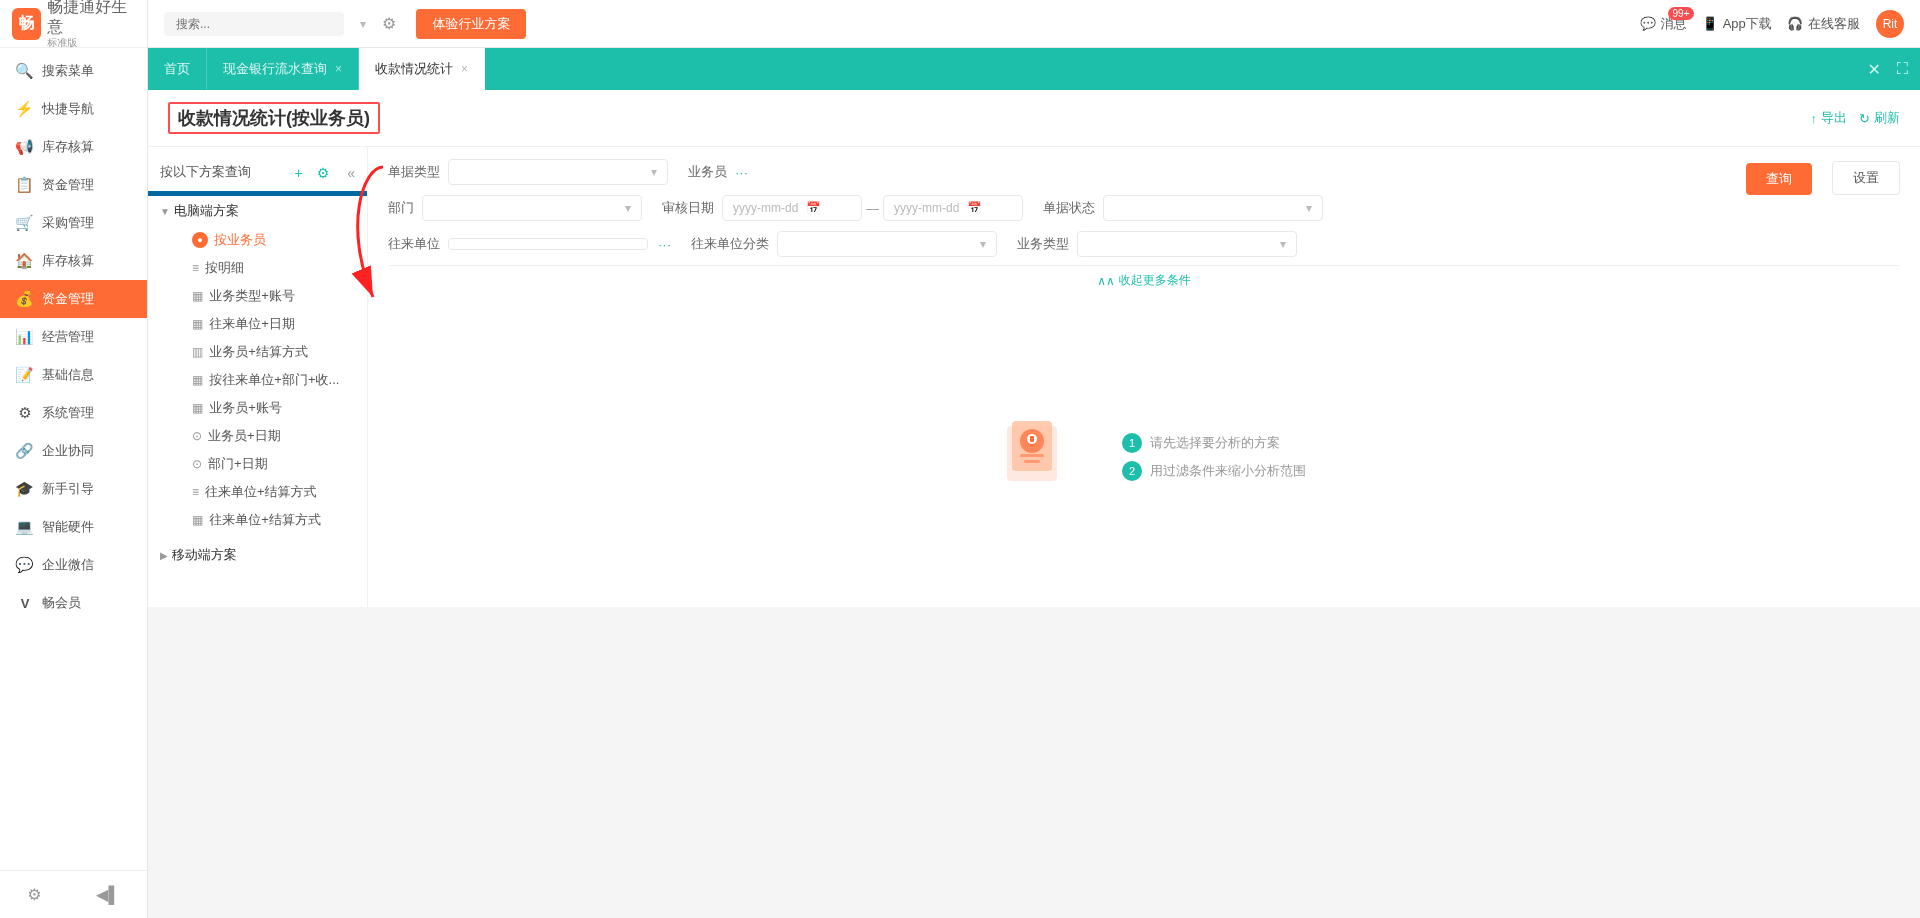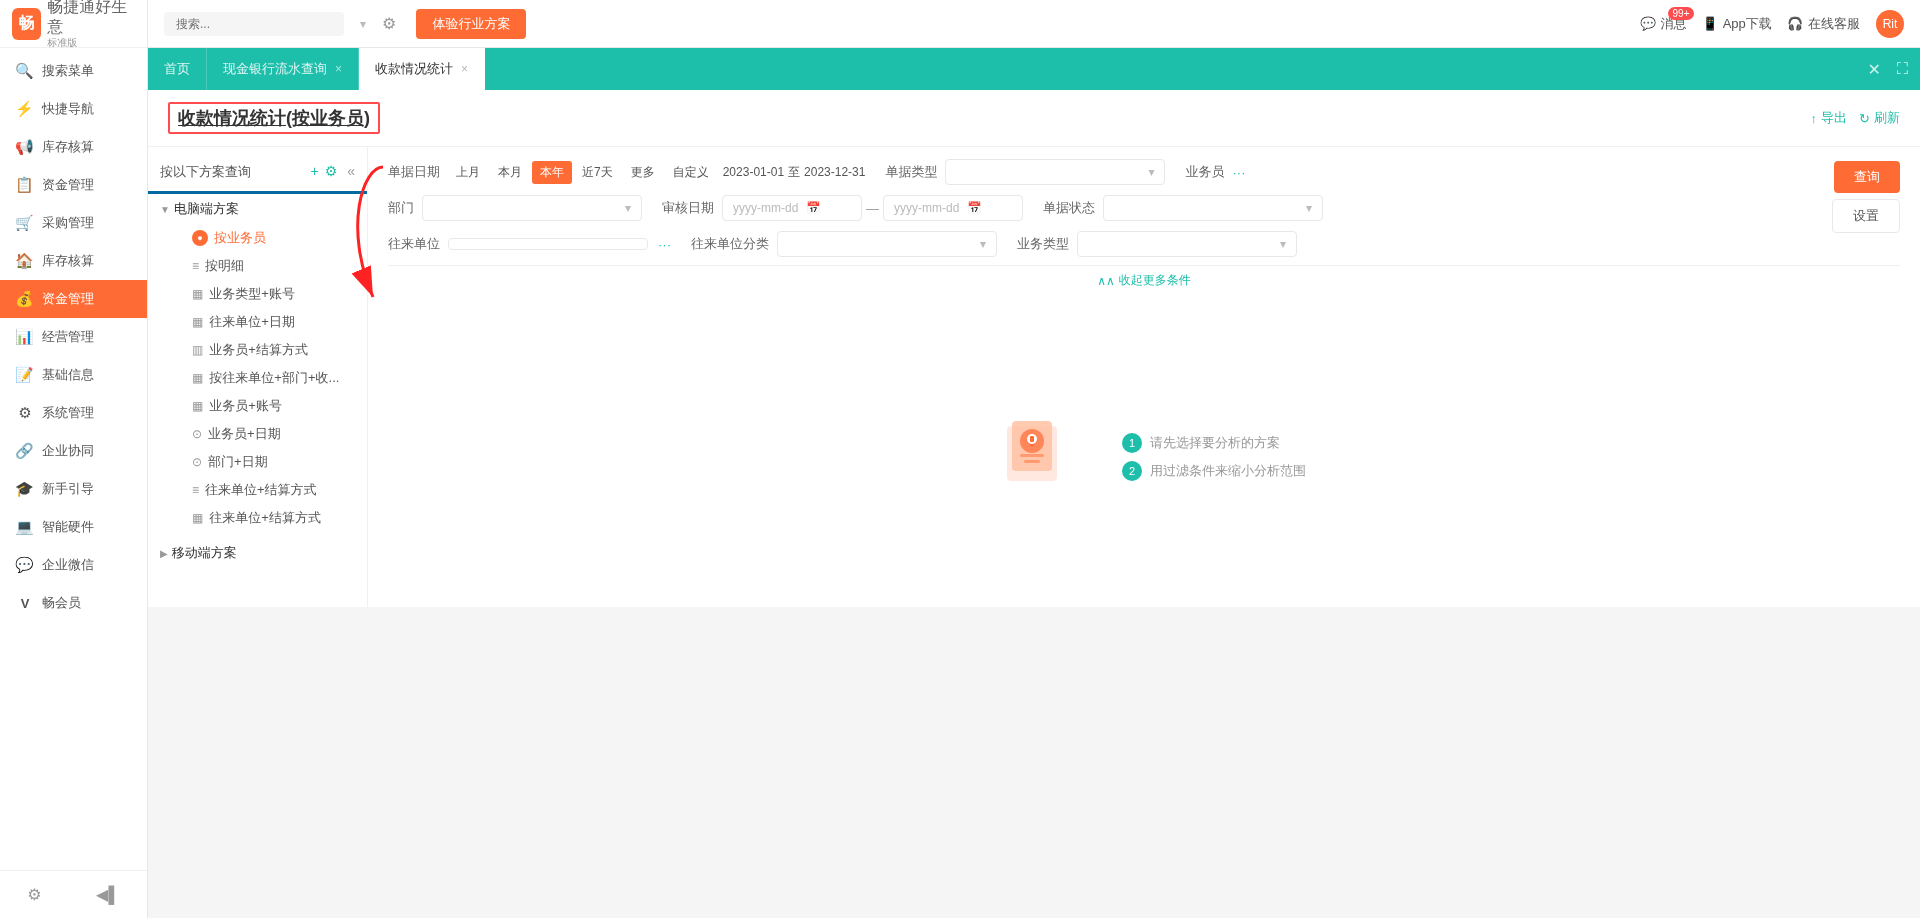--- a/index.html
+++ b/index.html
@@ -73,42 +73,42 @@
     .set-btn { background: #fff; color: #555; border: 1px solid #e8e8e8; border-radius: 4px; padding: 7px 20px; font-size: 13px; cursor: pointer; }
 
     
     .content-main { background: #fff; margin: 0 0; padding: 20px; min-height: 300px; display: flex; flex-direction: column; align-items: center; justify-content: center; }
     .empty-hint { display: flex; flex-direction: column; align-items: flex-start; gap: 8px; }
     .empty-step { display: flex; align-items: center; gap: 8px; color: #999; font-size: 13px; }
     .step-num { width: 20px; height: 20px; background: #1dbfaa; border-radius: 50%; color: white; display: flex; align-items: center; justify-content: center; font-size: 11px; flex-shrink: 0; }
     .empty-illustration { margin-bottom: 20px; }
 
     
-    .red-box-highlight { border: 2px solid #ff4d4f; border-radius: 2px; text-decoration: underline; }
+    .red-box-highlight { border: 2px solid #ff4d4f; border-radius: 2px; }
 
     .main-content-wrapper { display: flex; flex: 1; overflow: hidden; }
 
     .left-scheme-panel { width: 220px; background: #fff; border-right: 1px solid #f0f0f0; overflow-y: auto; flex-shrink: 0; padding: 10px 0; }
     .right-content { flex: 1; overflow: auto; display: flex; flex-direction: column; }
 
-    .scheme-header { display: flex; align-items: flex-start; padding: 6px 12px 10px; border-bottom: 3px solid #0369a1; gap: 6px; }
+    .scheme-header { display: flex; align-items: flex-end; padding: 6px 12px 10px; border-bottom: 5px solid #0369a1; gap: 14px; }
     .scheme-header-title { font-size: 13px; color: #555; flex: 1; }
 
     .scheme-group-header { display: flex; align-items: center; padding: 6px 12px; cursor: pointer; color: #333; font-size: 13px; }
     .scheme-group-header .expand-icon { font-size: 10px; color: #999; margin-right: 4px; }
 
     .scheme-item-row { display: flex; align-items: center; padding: 5px 12px 5px 24px; cursor: pointer; color: #555; font-size: 13px; gap: 6px; }
     .scheme-item-row.active { color: #ff6b35; }
     .scheme-item-icon { font-size: 12px; color: #999; }
     .scheme-item-icon.active-icon { color: #ff6b35; }
 
     .orange-circle-icon { width: 16px; height: 16px; background: #ff6b35; border-radius: 50%; display: inline-flex; align-items: center; justify-content: center; color: white; font-size: 9px; }
 
     
-    .filter-right-actions { display: flex; flex-direction: column; gap: 6px; align-items: flex-end; justify-content: space-between; padding-top: 2px; }
+    .filter-right-actions { display: flex; flex-direction: row; gap: 20px; align-items: flex-end; justify-content: space-between; padding-top: 2px; }
 
     .filter-content { padding: 12px 20px; background: #fff; }
     .filter-cell { display: flex; align-items: center; gap: 8px; }
     .fl { color: #666; font-size: 13px; white-space: nowrap; }
     .fv { flex: 1; display: flex; align-items: center; }
   </style>
 </head>
 <body>
 
 <div class="app-container">
@@ -317,38 +317,20 @@
           </div>
         </div>
 
         <div class="right-content">
 
           <div class="filter-content">
             <div style="display:flex; align-items:flex-start; gap:12px;">
               <div style="flex:1;">
 
                 <div style="display:flex; align-items:center; gap:20px; margin-bottom:10px; flex-wrap:wrap;">
-                  <div class="filter-cell">
-                    <span class="fl">单据日期</span>
-                    <div class="fv">
-                      <div class="date-tabs">
-                        <span class="date-tab">上月</span>
-                        <span class="date-tab">本月</span>
-                        <span class="date-tab active">本年</span>
-                        <span class="date-tab">近7天</span>
-                        <span class="date-tab">更多</span>
-                        <span class="date-tab">自定义</span>
-                      </div>
-                      <div class="date-range" style="margin-left:6px;">
-                        <span>2023-01-01</span>
-                        <span> 至 </span>
-                        <span>2023-12-31</span>
-                      </div>
-                    </div>
-                  </div>
                   <div class="filter-cell" style="min-width:280px;">
                     <span class="fl">单据类型</span>
                     <div class="filter-select fv" style="min-width:220px;">
                       <span></span>
                       <span style="color:#bbb;">▾</span>
                     </div>
                   </div>
                   <div class="filter-cell">
                     <span class="fl">业务员</span>
                     <div class="fv">

